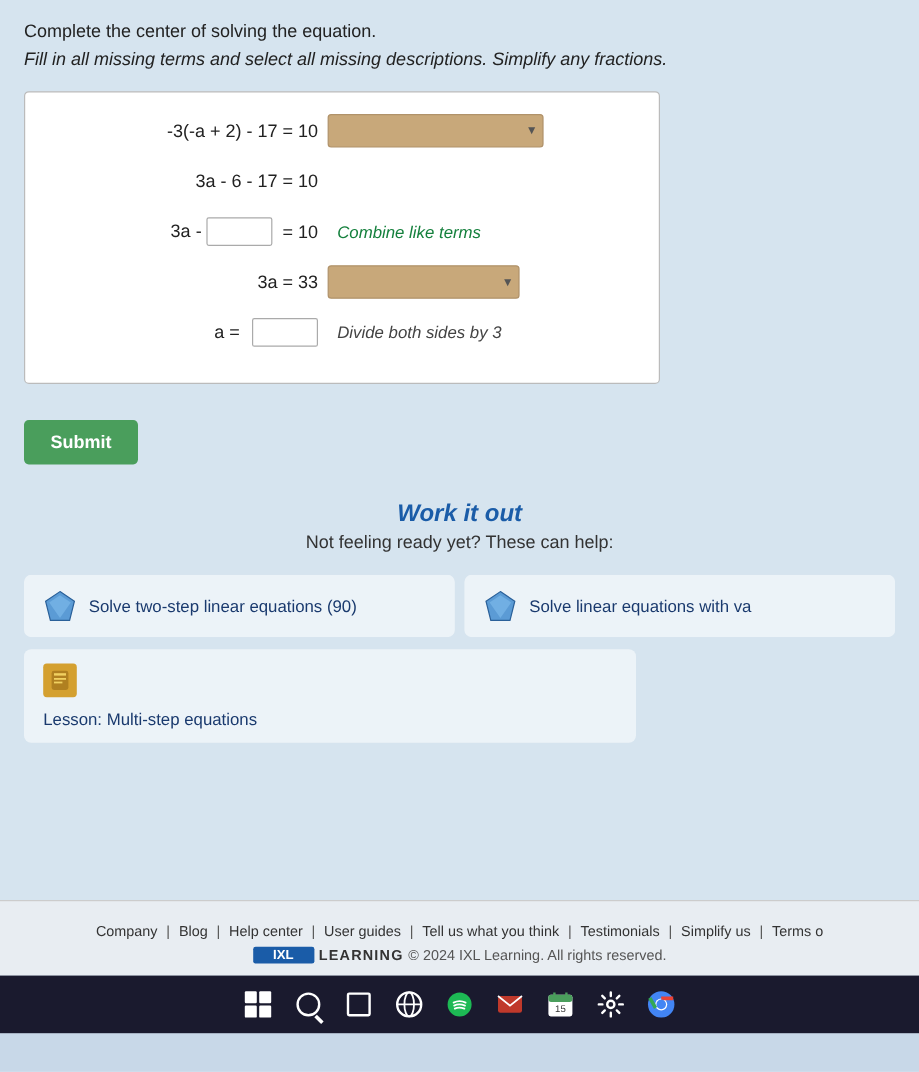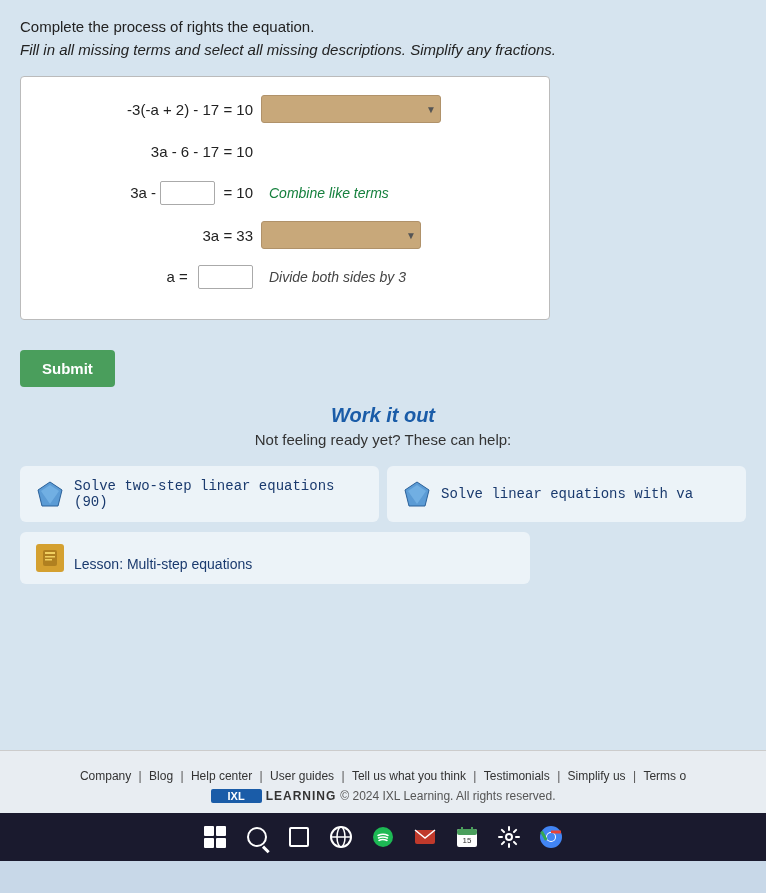--- a/index.html
+++ b/index.html
@@ -29,21 +29,21 @@
       font-style: italic;
       color: #222;
       margin-bottom: 18px;
       font-weight: normal;
     }
 
     .equation-box {
       background: white;
       border: 1px solid #bbb;
       border-radius: 4px;
-      padding: 16px 20px;
+      padding: 16px 32px;
       width: 530px;
       margin-bottom: 30px;
     }
 
     .eq-row {
       display: flex;
       align-items: center;
       margin-bottom: 10px;
       min-height: 32px;
     }
@@ -105,21 +105,21 @@
 
     .submit-btn {
       background: #4a9e5c;
       color: white;
       border: none;
       border-radius: 4px;
       padding: 10px 22px;
       font-size: 15px;
       font-weight: bold;
       cursor: pointer;
-      margin-bottom: 17px;
+      margin-bottom: 30px;
     }
 
     .work-it-out-section {
       text-align: center;
       margin-bottom: 18px;
     }
 
     .work-it-out-title {
       font-size: 20px;
       font-weight: bold;
@@ -131,21 +131,20 @@
       font-size: 15px;
       color: #333;
       margin-top: 4px;
     }
 
     .help-cards {
       display: flex;
       gap: 8px;
       margin-top: 14px;
       overflow: hidden;
-      font-family: Liberation Mono, monospace;
     }
 
     .help-card {
       background: rgba(255,255,255,0.55);
       border-radius: 6px;
       padding: 12px 16px;
       display: flex;
       align-items: center;
       gap: 10px;
       flex: 1;
@@ -280,34 +279,35 @@
       display: flex;
       gap: 12px;
       margin-top: 10px;
     }
 
     .help-card-large {
       background: rgba(255,255,255,0.55);
       border-radius: 6px;
       padding: 12px 16px;
       display: flex;
-      align-items: flex-end;
+      align-items: flex-start;
       gap: 10px;
       width: 510px;
       cursor: pointer;
       font-size: 14px;
       color: #1a3a6e;
       font-weight: 500;
+      flex-direction: column;
     }
   </style>
 </head>
 <body>
 
 <div class="main-content">
-  <p class="instruction-title">Complete the process of rights the equation.</p>
+  <p class="instruction-title">Complete the center of solving the equation.</p>
   <p class="instruction-subtitle">Fill in all missing terms and select all missing descriptions. Simplify any fractions.</p>
 
   <div class="equation-box">
 
     <div class="eq-row">
       <div class="eq-left">-3(-a + 2) - 17 = 10</div>
       <div class="eq-right">
         <div class="dropdown-field">
           <span class="dropdown-arrow">▼</span>
         </div>

